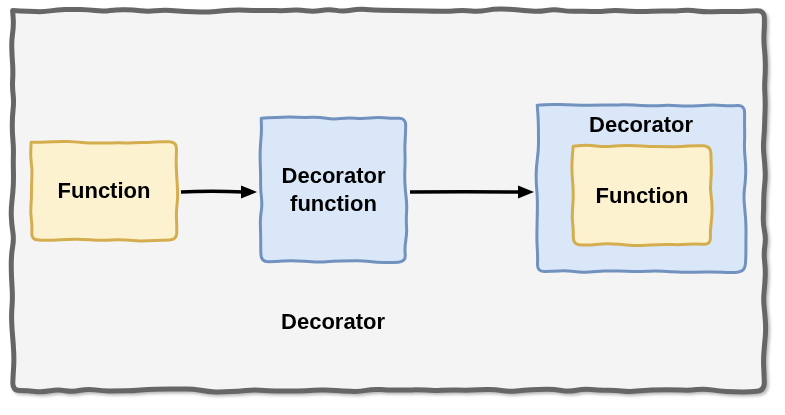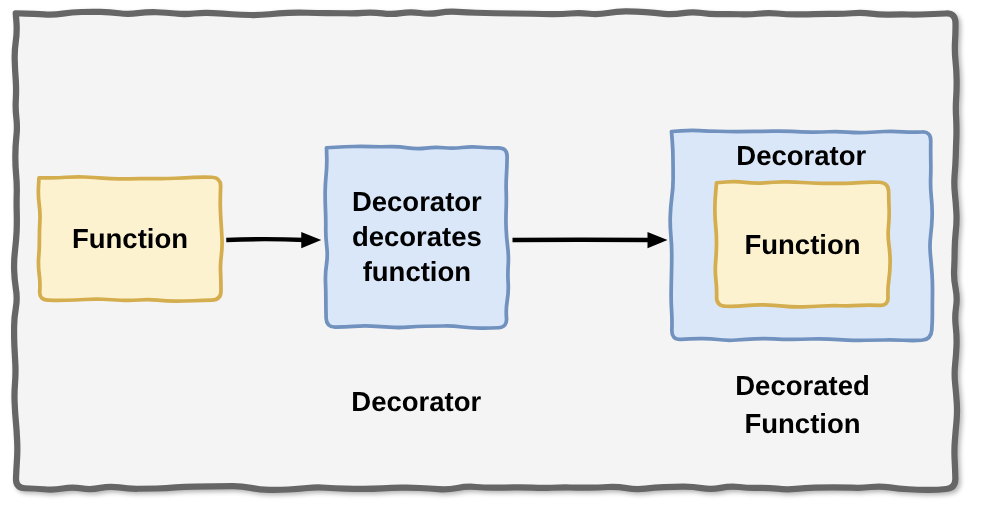--- a/index.html
+++ b/index.html
@@ -78,21 +78,20 @@
         <polygon points="77,11 61,4.5 61,17.5" fill="#000000"></polygon>
       </svg>
     </div>
 
   <div class="sketchy node box-process">
       <svg width="151" height="150" class="sketch-svg">
         <path d="M 3.2 3.2 Q 3.2 3.2 10.4 2.8 Q 17.7 2.4 24.9 2.2 Q 32.1 2.0 39.4 2.3 Q 46.6 2.5 53.8 2.3 Q 61.0 2.1 68.3 3.3 Q 75.5 4.4 82.7 3.5 Q 90.0 2.5 97.2 3.2 Q 104.4 3.8 111.7 3.0 Q 118.9 2.2 126.1 2.8 Q 133.3 3.4 140.6 3.3 Q 147.8 3.2 147.7 10.4 Q 147.6 17.6 147.2 24.7 Q 146.7 31.9 147.0 39.1 Q 147.2 46.3 146.9 53.5 Q 146.6 60.6 146.9 67.8 Q 147.2 75.0 148.1 82.2 Q 149.0 89.4 148.6 96.5 Q 148.1 103.7 148.5 110.9 Q 149.0 118.1 147.8 125.3 Q 146.6 132.4 147.2 139.6 Q 147.8 146.8 140.6 147.2 Q 133.3 147.6 126.1 147.5 Q 118.9 147.5 111.7 146.6 Q 104.4 145.7 97.2 145.8 Q 90.0 145.9 82.7 146.0 Q 75.5 146.2 68.3 146.7 Q 61.0 147.3 53.8 146.7 Q 46.6 146.2 39.3 145.9 Q 32.1 145.6 24.9 146.1 Q 17.7 146.6 10.4 146.7 Q 3.2 146.8 2.9 139.6 Q 2.7 132.4 2.7 125.3 Q 2.7 118.1 2.4 110.9 Q 2.1 103.7 3.2 96.5 Q 4.3 89.4 3.4 82.2 Q 2.5 75.0 2.6 67.8 Q 2.7 60.6 2.4 53.5 Q 2.1 46.3 2.1 39.1 Q 2.2 31.9 2.9 24.7 Q 3.6 17.6 3.4 10.4 Z" fill="#DAE7F8" stroke="#7191BF" stroke-width="3" stroke-linejoin="round"></path>
       </svg>
     <span class="txt">
       <span class="txt">Decorator</span>
-      <span class="txt">decorates</span>
       <span class="txt">function</span>
     </span>
   </div>
 
   <div class="arrow arrow2">
       <svg width="125" height="22" class="sketch-svg">
         <path d="M 1 11 Q 54.5 10.6 112 11" fill="none" stroke="#000000" stroke-width="3.5"></path>
         <polygon points="125,11 109,4.5 109,17.5" fill="#000000"></polygon>
       </svg>
     </div>
@@ -105,15 +104,14 @@
     <div class="sketchy node box-inner-function">
         <svg width="144" height="105" class="sketch-svg">
           <path d="M 3.2 3.2 Q 3.2 3.2 10.8 2.6 Q 18.5 2.0 26.1 2.9 Q 33.8 3.8 41.4 3.3 Q 49.1 2.7 56.7 2.5 Q 64.4 2.3 72.0 3.0 Q 79.6 3.6 87.3 3.6 Q 94.9 3.6 102.6 3.7 Q 110.2 3.9 117.9 3.1 Q 125.5 2.4 133.2 2.8 Q 140.8 3.2 140.9 10.2 Q 141.0 17.3 141.3 24.3 Q 141.5 31.4 140.8 38.4 Q 140.1 45.5 141.1 52.5 Q 142.1 59.5 142.1 66.6 Q 142.1 73.6 141.1 80.7 Q 140.1 87.7 140.4 94.8 Q 140.8 101.8 133.2 101.3 Q 125.5 100.9 117.9 101.3 Q 110.2 101.8 102.6 101.6 Q 94.9 101.4 87.3 101.8 Q 79.6 102.2 72.0 102.5 Q 64.4 102.8 56.7 101.9 Q 49.1 101.1 41.4 100.9 Q 33.8 100.7 26.1 101.5 Q 18.5 102.3 10.8 102.0 Q 3.2 101.8 3.3 94.8 Q 3.5 87.7 2.7 80.7 Q 1.9 73.6 2.5 66.6 Q 3.1 59.5 3.2 52.5 Q 3.3 45.5 2.6 38.4 Q 1.9 31.4 1.9 24.3 Q 1.9 17.3 2.6 10.2 Z" fill="#FDF2CF" stroke="#D4AE4E" stroke-width="3" stroke-linejoin="round"></path>
         </svg>
       <span class="txt">Function</span>
     </div>
   </div>
 
   <div class="caption caption-process">Decorator</div>
 
-  <div class="caption caption-decorated">Decorated Function</div>
 
 </div>
 
 </body></html>

